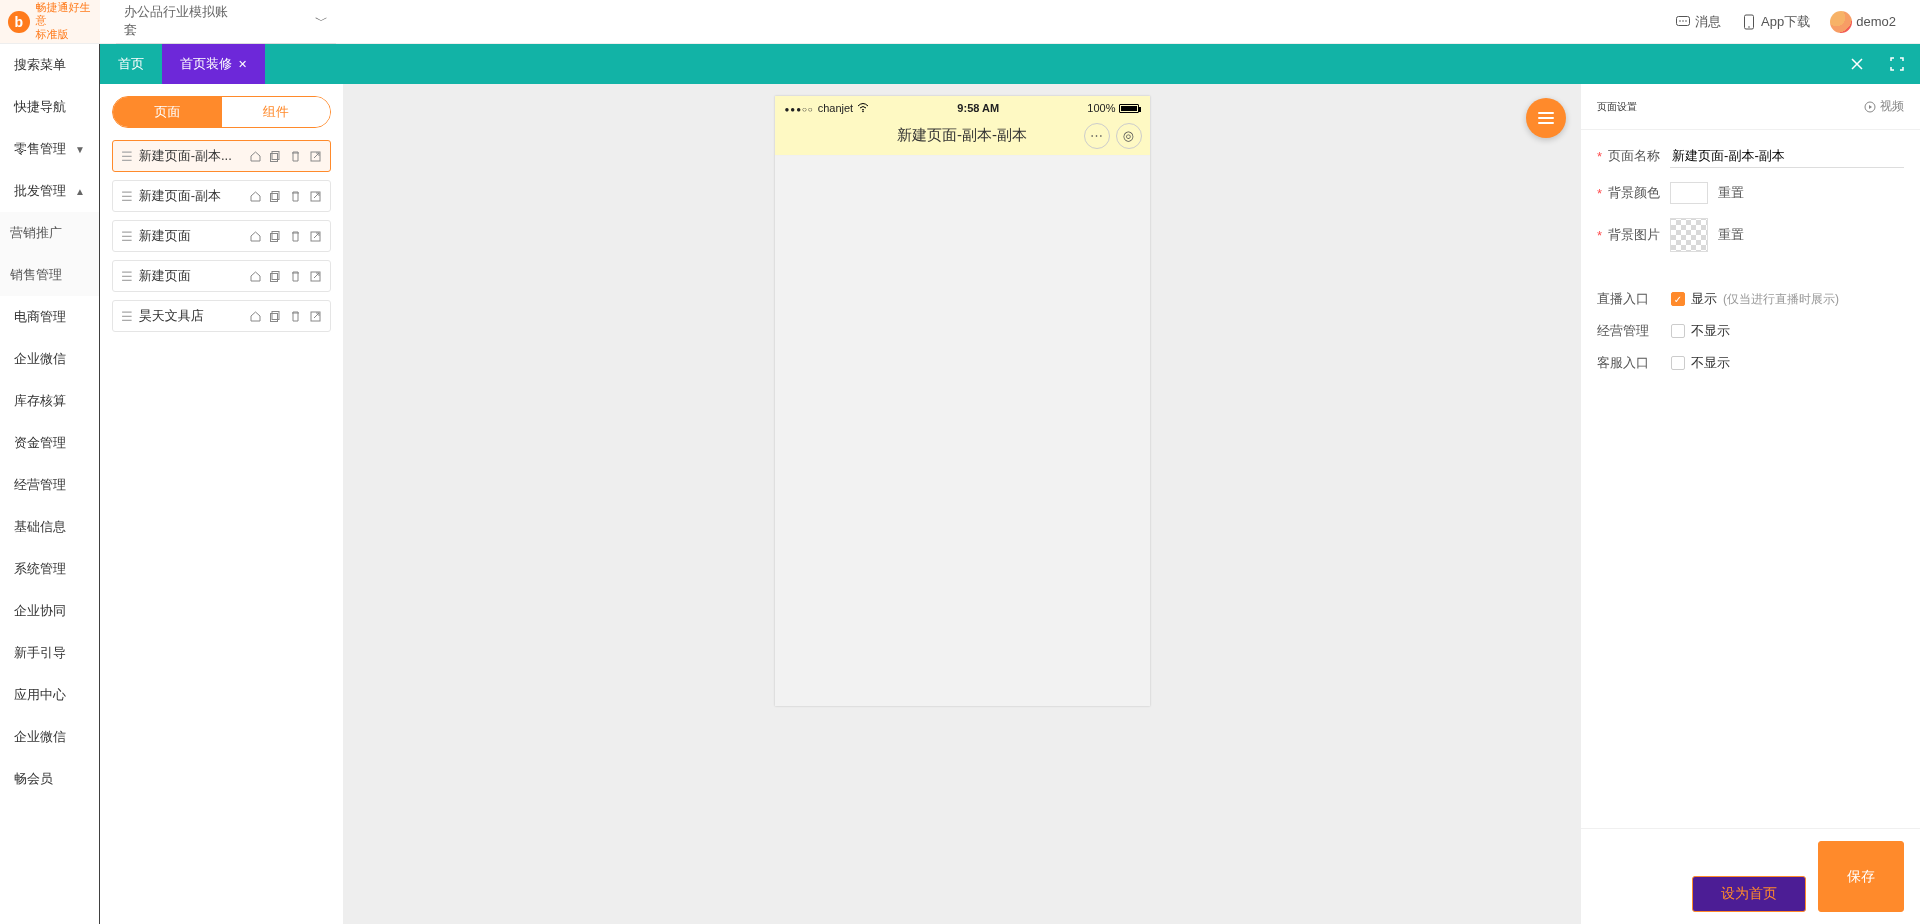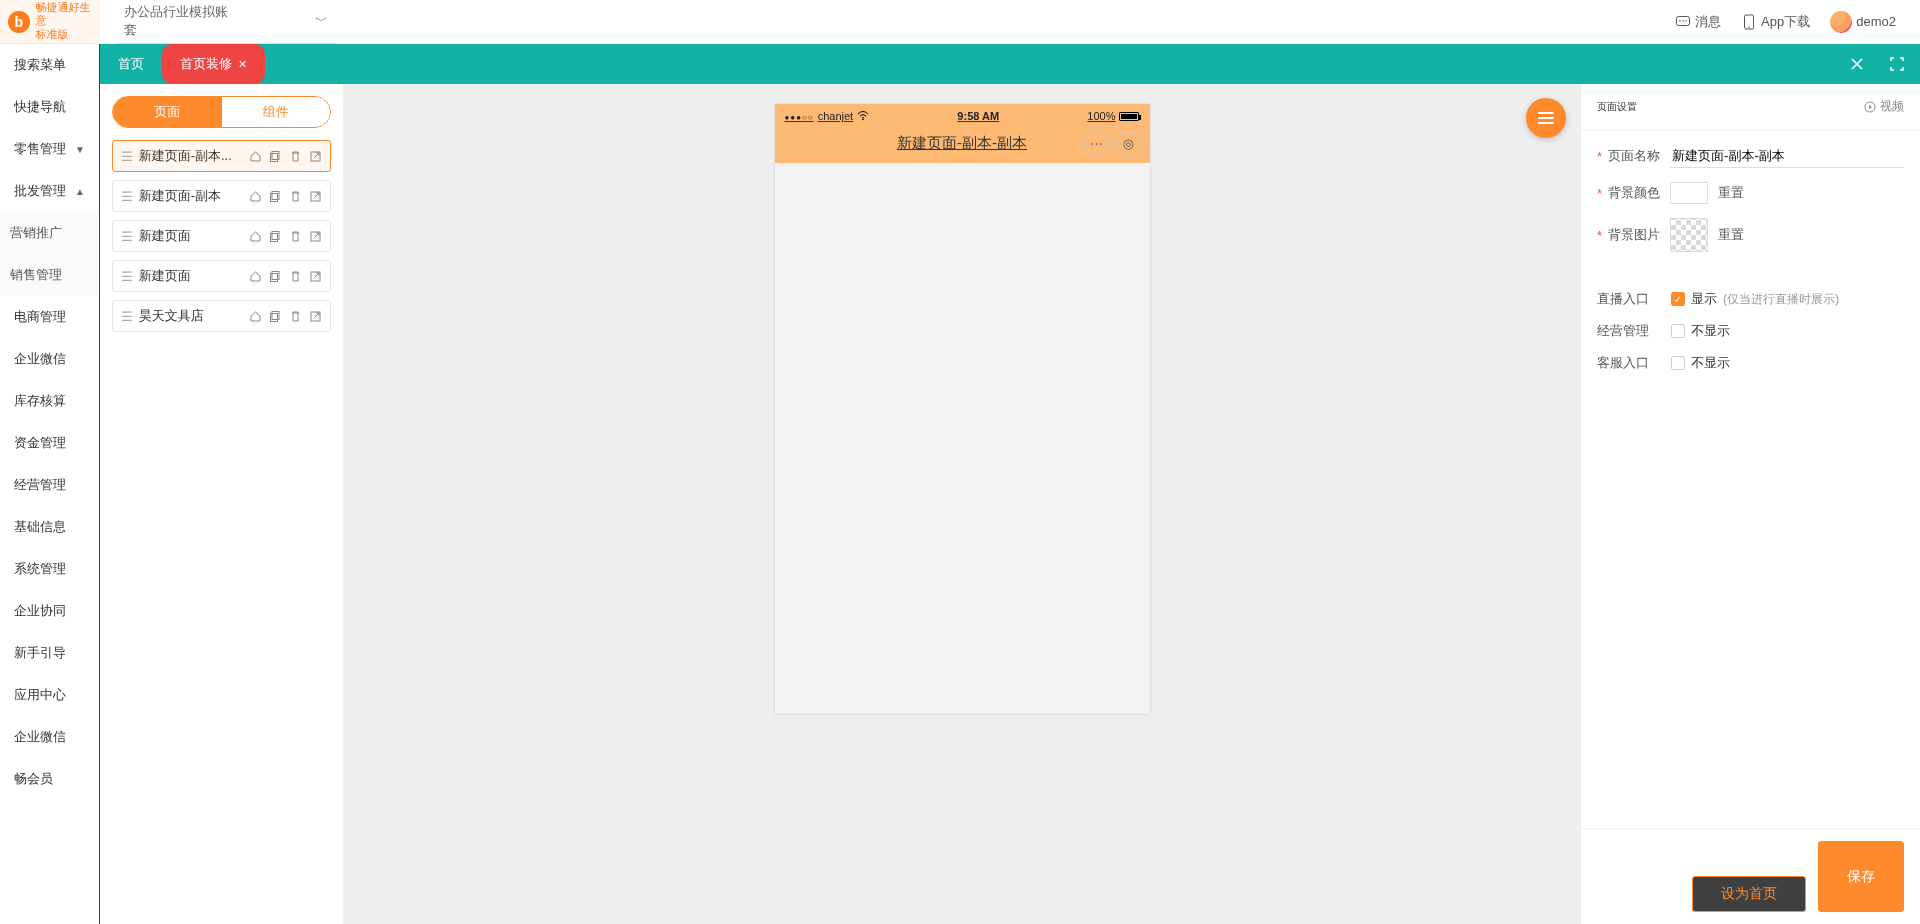--- a/index.html
+++ b/index.html
@@ -24,21 +24,21 @@
 
 .sidenav { width: 100px; border-right: 1px solid #404040; overflow-y: auto; }
 .sidenav .nav-item { display: flex; align-items: center; justify-content: space-between; padding: 12px 14px; font-size: 13px; color: #333; cursor: pointer; }
 .sidenav .nav-item.sub { padding-left: 10px; color: #555; background:#fafafa;}
 .sidenav .caret { font-size: 10px; color: #666; }
 
 
 .main { flex: 1; display: flex; flex-direction: column; min-width: 0; }
 .tabbar { display: flex; align-items: center; height: 40px; background: #12b3a6; color: #fff; }
 .tab { display: flex; align-items: center; gap: 6px; padding: 0 18px; height: 100%; cursor: pointer; font-size: 13px; justify-content: flex-end;}
-.tab.active { background: #ef4444; border-radius: 10px; }
+.tab.active { background: #6d28d9; }
 .tab .x { font-size: 11px; }
 .tabbar-right { margin-left: auto; display: flex; align-items: center; gap: 14px; padding-right: 10px; }
 .tb-btn { width: 26px; height: 26px; display: flex; align-items: center; justify-content: center; cursor: pointer; color: #fff; }
 
 
 .editor { flex: 1; display: flex; min-height: 0; background: #fff; }
 
 .left-panel { width: 244px; border-right: 1px solid #eee; display: flex; flex-direction: column; padding: 12px; }
 .seg { display: flex; border: 1px solid #ff8a2b; border-radius: 16px; overflow: hidden; margin-bottom: 12px; }
 .seg button { flex: 1; border: none; background: #fff; color: #ff8a2b; padding: 6px 0; cursor: pointer; font-size: 13px;}
@@ -48,21 +48,21 @@
 .page-row { display: flex; align-items: center; gap: 6px; border: 1px solid #e5e5e5; border-radius: 3px; padding: 6px 8px; margin-bottom: 8px; cursor: pointer; }
 .page-row.active { border-color: #ff8a2b; background: #fff6ef; }
 .drag { color: #aaa; font-size: 13px; cursor: grab; }
 .page-name { flex: 1; white-space: nowrap; overflow: hidden; text-overflow: ellipsis; font-size: 13px;}
 .row-icons { display: flex; gap: 6px; color: #888; }
 .row-icons span { cursor: pointer; width:14px; display:inline-flex; justify-content:center;}
 
 .new-page-btn { margin-top: auto; background: #ff8a2b; color: #fff; border: none; border-radius: 3px; padding: 10px 0; cursor: pointer; font-size: 14px;}
 
 .canvas { flex: 1; background: #eeeeee; position: relative; overflow: auto; }
-.phone { width: 375px; margin: 20px auto 40px; background: #fdba74; box-shadow: 0 0 2px rgba(0,0,0,.2); text-decoration: underline; }
+.phone { width: 375px; margin: 12px auto 40px; background: #fef9c3; box-shadow: 0 0 2px rgba(0,0,0,.2); }
 .statusbar { display: flex; align-items: center; justify-content: space-between; padding: 6px 10px 2px; font-size: 11px; color:#222;}
 .sb-left, .sb-right { display: flex; align-items: center; gap: 4px; }
 .dots::before { content:"●●●○○"; letter-spacing:1px; font-size:8px;}
 .battery { width: 20px; height: 9px; border: 1px solid #000; border-radius: 1px; position: relative; }
 .battery::after { content:""; position:absolute; left:1px; top:1px; bottom:1px; right:1px; background:#000;}
 .battery::before { content:""; position:absolute; right:-3px; top:2px; width:2px; height:5px; background:#000;}
 .phone-title { display: flex; align-items: center; justify-content: center; position: relative; height: 40px; border-bottom: 1px solid #f0f0f0; font-size: 15px; }
 .mp-ctrls { position: absolute; right: 8px; display: flex; gap: 6px; }
 .mp-btn { width: 26px; height: 26px; border: 1px solid #ccc; border-radius: 13px; display: flex; align-items: center; justify-content: center; color:#555; font-size:13px;}
 .phone-body { height: 550px; background: #f2f2f2; }
@@ -80,21 +80,21 @@
 .field input[type=text] { flex: 1; border: none; border-bottom: 1px solid #ddd; padding: 4px 2px; font-size: 13px; outline: none;}
 .swatch { width: 38px; height: 22px; border: 1px solid #ddd; background: #fff; margin-right: 10px; }
 .swatch.trans { background: repeating-conic-gradient(#d9d9d9 0% 25%, #fff 0% 50%) 0/10px 10px; }
 .link { color: #555; cursor: pointer; }
 .field .cb { display: flex; align-items: center; gap: 6px; }
 .checkbox { width: 14px; height: 14px; border: 1px solid #ccc; border-radius: 2px; display:inline-flex; align-items:center; justify-content:center; font-size:10px; color:#fff;}
 .checkbox.checked { background: #ff8a2b; border-color: #ff8a2b; }
 .hint { color: #999; font-size: 12px; margin-left: 6px;}
 .rp-foot { display: flex; justify-content: flex-end; gap: 12px; padding: 12px 16px; border-top: 1px solid #f0f0f0; }
 .btn { padding: 8px 28px; border-radius: 3px; cursor: pointer; font-size: 14px; border: 1px solid #ff8a2b; }
-.btn.ghost { background: #404040; color: #ff8a2b; margin-top: 35px; }
+.btn.ghost { background: #4c1d95; color: #ff8a2b; margin-top: 35px; }
 .btn.primary { background: #ff8a2b; color: #fff; }
 
 svg{display:block;}
 </style>
 </head>
 <body>
 
 <div class="app">
   <div class="topbar">
     <div class="brand">

